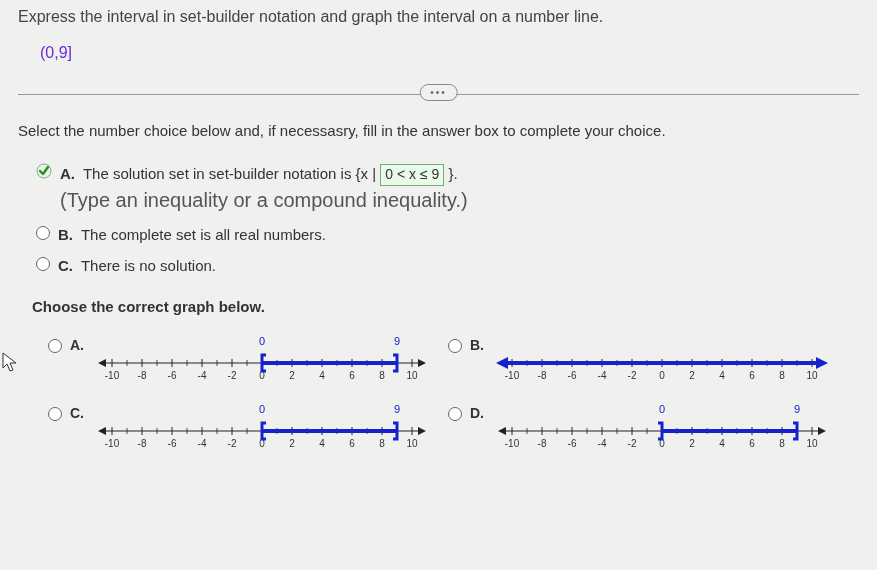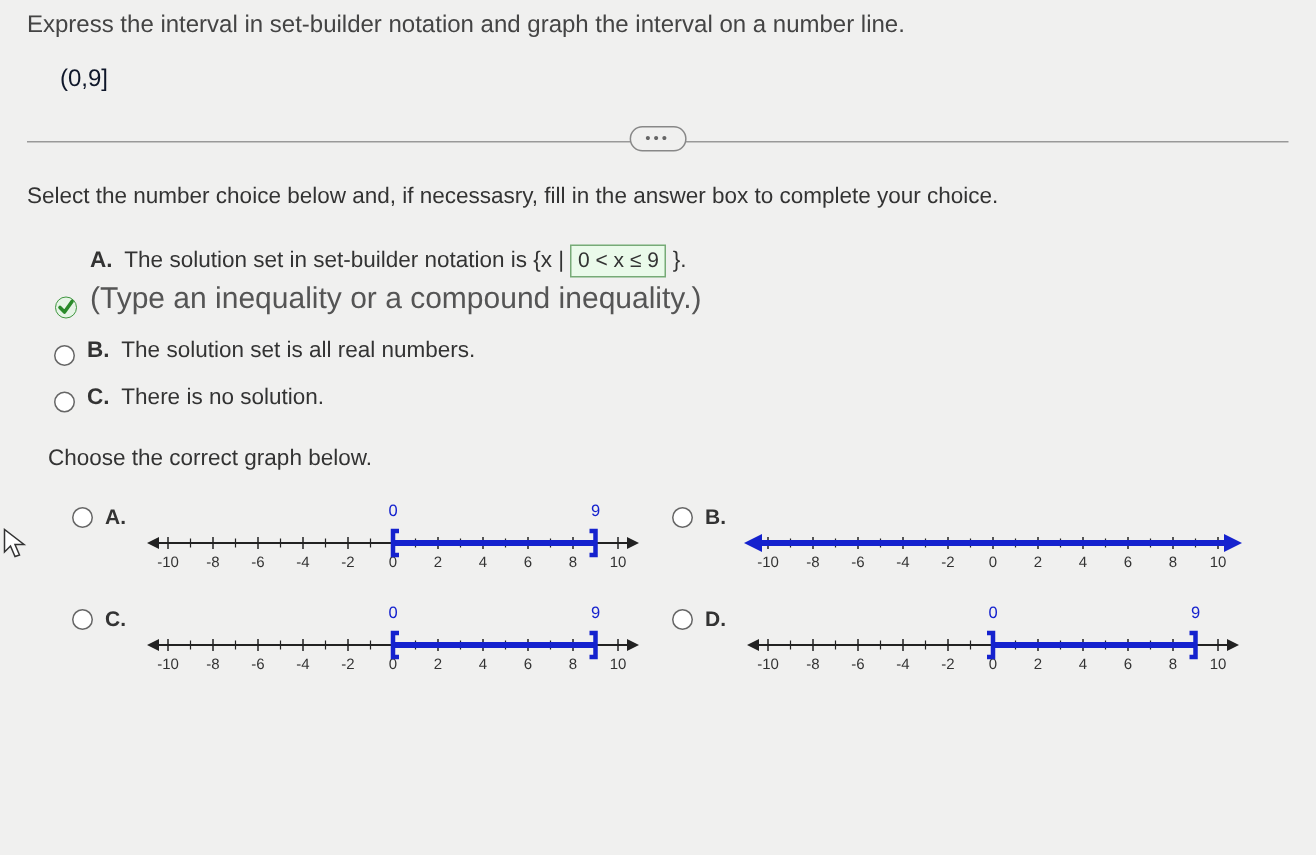--- a/index.html
+++ b/index.html
@@ -6,41 +6,41 @@
     body {
       font-family: Arial, sans-serif;
       background: #f0f0ef;
       color: #333;
       width: 877px;
       height: 570px;
       padding: 8px 18px;
       position: relative;
     }
     .question-prompt { font-size: 16px; color: #444; margin-bottom: 18px; }
-    .interval-display { font-size: 16px; color: #0f172a; margin-left: 22px; margin-bottom: 22px; margin-top: 12px; }
+    .interval-display { font-size: 16px; color: #6d28d9; margin-left: 22px; margin-bottom: 22px; margin-top: 12px; }
     .divider-wrap { position: relative; height: 20px; margin-bottom: 18px; }
     .divider-line { border-top: 1px solid #999; position: absolute; top: 10px; left: 0; right: 0; }
     .ellipsis-btn {
       position: absolute; left: 50%; top: 0; transform: translateX(-50%);
       border: 1px solid #888; border-radius: 10px; background: #f0f0ef;
       padding: 2px 10px; font-size: 10px; letter-spacing: 2px; color: #666;
     }
     .instruction { font-size: 15px; color: #333; margin-bottom: 24px; }
-    .choice-row { display: flex; align-items: flex-end; gap: 8px; margin-bottom: 10px; margin-left: 18px; }
+    .choice-row { display: flex; align-items: flex-start; gap: 8px; margin-bottom: 10px; margin-left: 18px; }
     .radio { width: 14px; height: 14px; border: 1px solid #666; border-radius: 50%; flex: 0 0 14px; margin-top: 2px; background: #fff; }
     .checkmark-icon { width: 16px; height: 16px; flex: 0 0 16px; margin-top: 0; color: #2a8a2a; }
     .choice-label { font-weight: bold; color: #333; margin-right: 4px; }
     .choice-text { color: #333; font-size: 15px; line-height: 1.4; }
     .answer-input {
       display: inline-block; border: 1px solid #7a7; background: #eafaea;
       padding: 0 4px; font-family: inherit; font-size: 14px; min-width: 58px;
     }
     .hint { color: #555; font-size: 20px; }
     .cursor { position: absolute; left: 2px; top: 352px; pointer-events: none; }
-    .graph-prompt { font-size: 15px; color: #333; margin: 22px 0 14px 14px; }
+    .graph-prompt { font-size: 15px; color: #333; margin: 22px 0 14px 14px; font-weight: bold; }
     .graph-grid { display: flex; flex-wrap: wrap; margin-left: 30px; }
     .graph-cell { width: 400px; display: flex; align-items: flex-start; gap: 8px; margin-bottom: 6px; }
     .graph-cell .radio { margin-top: 10px; }
     .gl { font-weight: bold; font-size: 14px; margin-top: 8px; }
     .numline { position: relative; width: 340px; height: 62px; }
     svg.nl { width: 100%; height: 100%; }
     .nl line.axis { stroke: #222; stroke-width: 1.2; }
     .nl line.segment { stroke: #1522ce; stroke-width: 4; }
     .nl text.tick { font-size: 10px; fill: #333; text-anchor: middle; }
     .nl text.top { font-size: 11px; fill: #1522ce; text-anchor: middle; }
@@ -69,21 +69,21 @@
     <span class="choice-label">A.</span>
     <span>The solution set in set-builder notation is {x | </span><span class="answer-input">0 &lt; x ≤ 9</span><span> }.</span><br>
     <span class="hint">(Type an inequality or a compound inequality.)</span>
   </div>
 </div>
 
 <div class="choice-row">
   <div class="radio"></div>
   <div class="choice-text">
     <span class="choice-label">B.</span>
-    <span>The solution set is all real numbers.</span>
+    <span>The complete set is all real numbers.</span>
   </div>
 </div>
 
 <div class="choice-row">
   <div class="radio"></div>
   <div class="choice-text">
     <span class="choice-label">C.</span>
     <span>There is no solution.</span>
   </div>
 </div>

